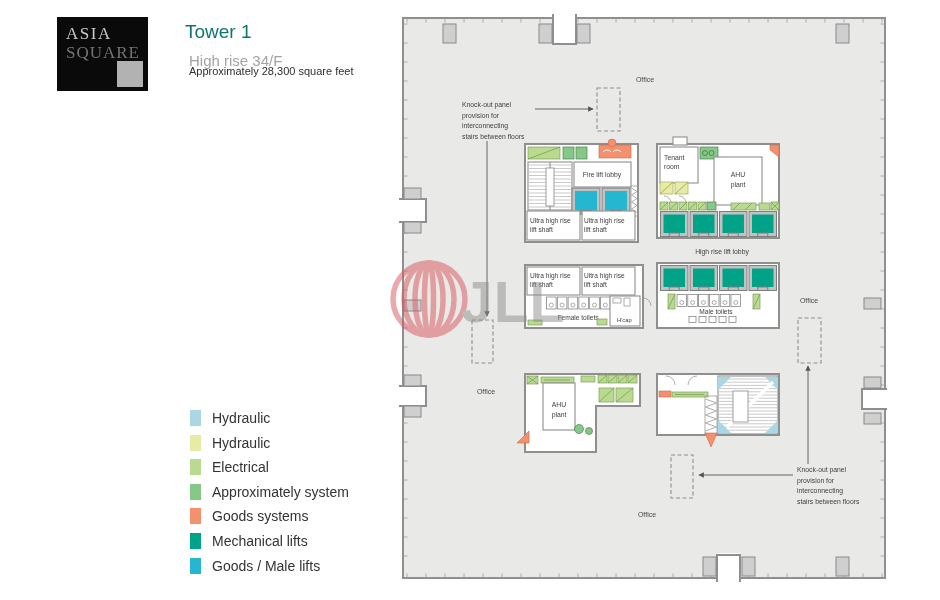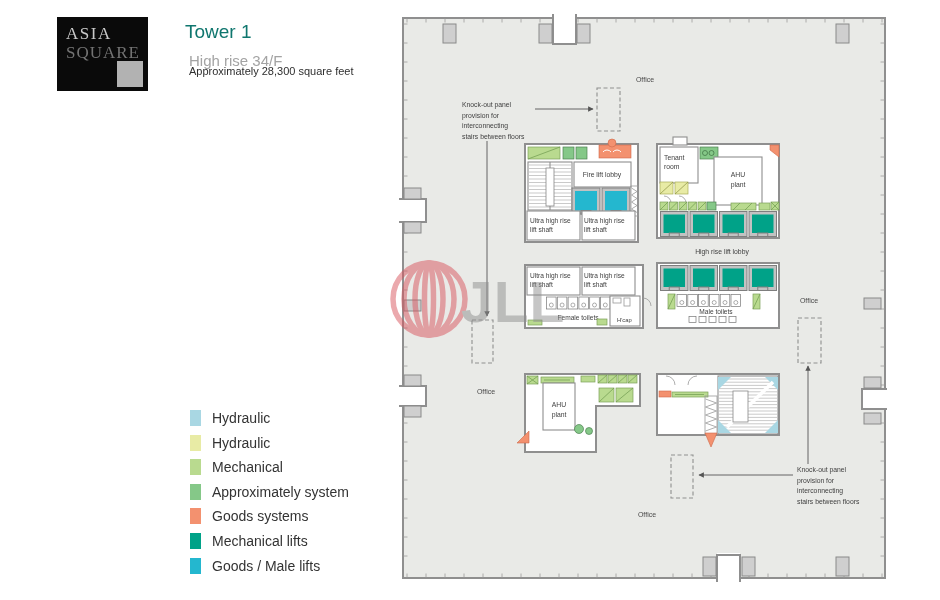--- a/index.html
+++ b/index.html
@@ -54,21 +54,21 @@
   <div class="legend-item">
     <div class="swatch" style="background: rgb(169, 215, 227);"></div>
     <span class="legend-label">Hydraulic</span>
   </div>
   <div class="legend-item">
     <div class="swatch" style="background: rgb(232, 235, 165);"></div>
     <span class="legend-label">Hydraulic</span>
   </div>
   <div class="legend-item">
     <div class="swatch" style="background: rgb(185, 218, 143);"></div>
-    <span class="legend-label">Mechanical</span>
+    <span class="legend-label">Electrical</span>
   </div>
   <div class="legend-item">
     <div class="swatch" style="background: rgb(133, 200, 136);"></div>
     <span class="legend-label">Approximately system</span>
   </div>
   <div class="legend-item">
     <div class="swatch" style="background: rgb(243, 145, 111);"></div>
     <span class="legend-label">Goods systems</span>
   </div>
   <div class="legend-item">

